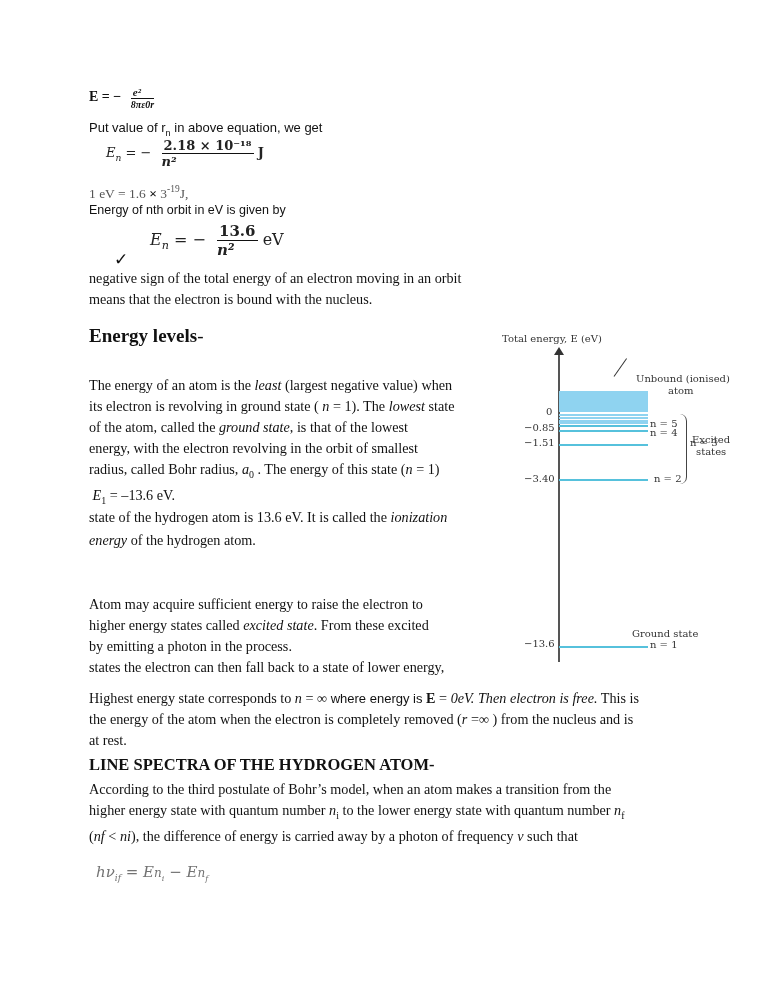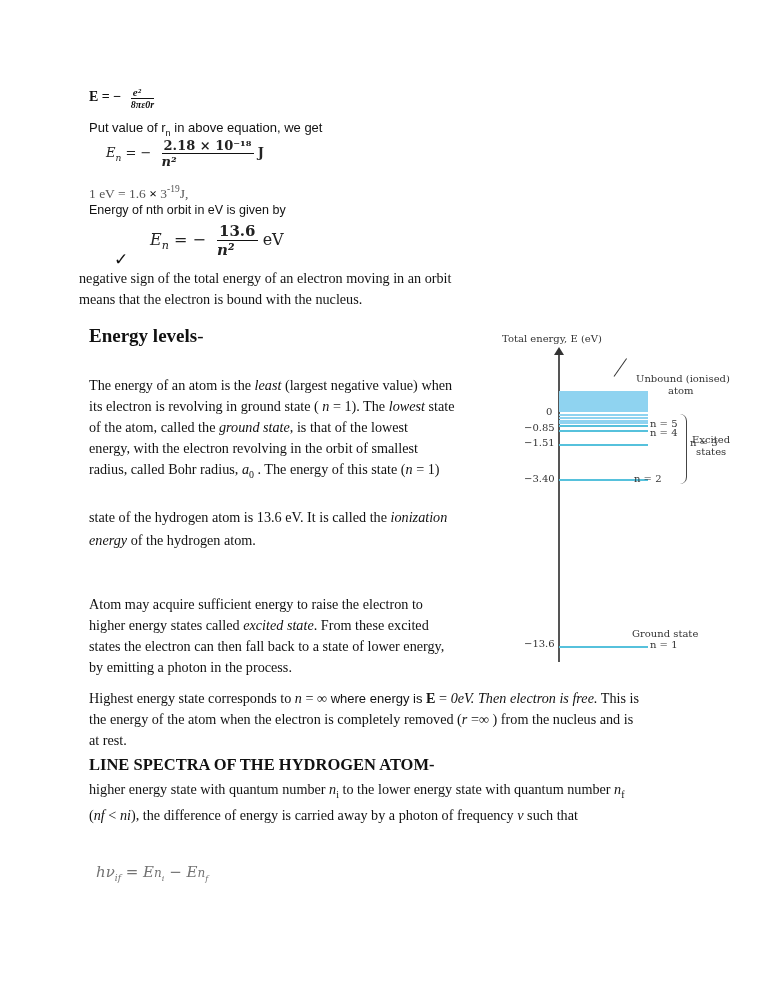--- a/index.html
+++ b/index.html
@@ -56,56 +56,58 @@
 <div class="abs eq-big" style="left:150px; top:222px; font-size:16px;">
   <i><span>E</span><span class="sub">n</span></i><span> = −</span>
   <span class="frac">
     <span class="num">13.6</span>
     <span class="den" style="font-style:italic;">n²</span>
   </span>
   <span style="">eV</span>
 </div>
 <div class="abs" style="left:114px; top:249px; font-size:17px;">✓</div>
 
-<div class="abs serif p" style="left:79px; top:268px;">
+<div class="abs serif p" style="left:89px; top:268px;">
   <div>negative sign of the total energy of an electron moving in an orbit</div>
   <div>means that the electron is bound with the nucleus.</div>
 </div>
 
 <h2 class="title"><span>Energy levels</span><span style="font-weight:normal">-</span></h2>
 
 <div class="abs serif p" style="left:89px; top:375px;">
   <div><span>The energy of an atom is the </span><i>least</i><span> (largest negative value) when</span></div>
   <div><span>its electron is revolving in ground state ( </span><i>n</i><span> = 1). The </span><i>lowest</i><span> state</span></div>
   <div><span>of the atom, called the </span><i>ground state</i><span>, is that of the lowest</span></div>
   <div>energy, with the electron revolving in the orbit of smallest</div>
   <div><span>radius, called Bohr radius, </span><i>a</i><span class="sub">0</span><span> . The energy of this state (</span><i>n</i><span> = 1)</span></div>
+  <div>&nbsp;<i>E</i><span class="sub">1</span><span> = –13.6 eV.</span></div>
 </div>
 
 <div class="abs serif" style="left:89px; top:506px; font-size:14.2px; line-height:23px;">
   <div><span>state of the hydrogen atom is 13.6 eV. It is called the </span><i>ionization</i></div>
   <div><i>energy</i><span> of the hydrogen atom.</span></div>
 </div>
 
 <div class="abs serif p" style="left:89px; top:594px;">
   <div>Atom may acquire sufficient energy to raise the electron to</div>
   <div><span>higher energy states called </span><i>excited state</i><span>. From these excited</span></div>
+  <div>by emitting a photon in the process.</div>
   <div>states the electron can then fall back to a state of lower energy,</div>
-  <div>by emitting a photon in the process.</div>
 </div>
 
 <div class="abs serif p" style="left:89px; top:688px;">
   <div><span>Highest energy state corresponds to </span><i>n</i><span> = ∞ </span><span class="sans" style="font-size:13px">where energy is </span><b>E</b><span> = </span><i>0eV. Then electron is free.</i><span> This is</span></div>
   <div><span>the energy of the atom when the electron is completely removed (</span><i>r</i><span> =∞ ) from the nucleus and is</span></div>
   <div>at rest.</div>
 </div>
 
 <h3 class="title">LINE SPECTRA OF THE HYDROGEN ATOM-</h3>
 
 <div class="abs serif p" style="left:89px; top:779px;">
+  <div>According to the third postulate of Bohr’s model, when an atom makes a transition from the</div>
   <div><span>higher energy state with quantum number </span><i>n</i><span class="sub">i</span><span> to the lower energy state with quantum number </span><i>n</i><span class="sub">f</span></div>
   <div><span>(</span><i>nf</i><span> &lt; </span><i>ni</i><span>), the difference of energy is carried away by a photon of frequency </span><i>ν</i><span> such that</span></div>
 </div>
 
 <div class="abs" style="left:96px; top:863px; font-family:'DejaVu Serif', serif; font-size:15px; font-style:italic; color:#737373;">
   <span>hν</span><span class="sub" style="font-size:9px">if</span><span style="font-style:normal"> =  </span><span>E</span><span style="font-size:12px">n</span><span class="sub" style="font-size:8px">i</span><span style="font-style:normal"> − </span><span>E</span><span style="font-size:12px">n</span><span class="sub" style="font-size:8px">f</span>
 </div>
 
 <div class="diagram">
   <div class="dlabel" style="left:12px; top:3px;">Total energy, E (eV)</div>
@@ -127,21 +129,21 @@
   <div class="level" style="left:69px; top:95px; width:89px;"></div>
   <div class="dlabel" style="left:160px; top:88px;">n = 5</div>
   <div class="dlabel" style="left:34px; top:92px;">−0.85</div>
   <div class="level" style="left:69px; top:100px; width:89px;"></div>
   <div class="dlabel" style="left:160px; top:97px;">n = 4</div>
   <div class="dlabel" style="left:34px; top:107px;">−1.51</div>
   <div class="level" style="left:69px; top:114px; width:89px;"></div>
   <div class="dlabel" style="left:160px; top:107px;margin-left:40px;">n = 3</div>
   <div class="dlabel" style="left:34px; top:143px;">−3.40</div>
   <div class="level" style="left:69px; top:149px; width:89px;"></div>
-  <div class="dlabel" style="left:144px; top:143px;">n = 2</div>
+  <div class="dlabel" style="left:164px; top:143px;">n = 2</div>
 
   <div class="abs" style="left:190px; top:84px; width:6px; height:70px; border-right:1.2px solid #444; border-radius:0 8px 8px 0;"></div>
   <div class="dlabel" style="left:202px; top:104px;">Excited</div>
   <div class="dlabel" style="left:206px; top:116px;">states</div>
 
   <div class="dlabel" style="left:142px; top:298px;">Ground state</div>
   <div class="dlabel" style="left:34px; top:308px;">−13.6</div>
   <div class="level" style="left:69px; top:316px; width:89px;"></div>
   <div class="dlabel" style="left:160px; top:309px;">n = 1</div>
 </div>

